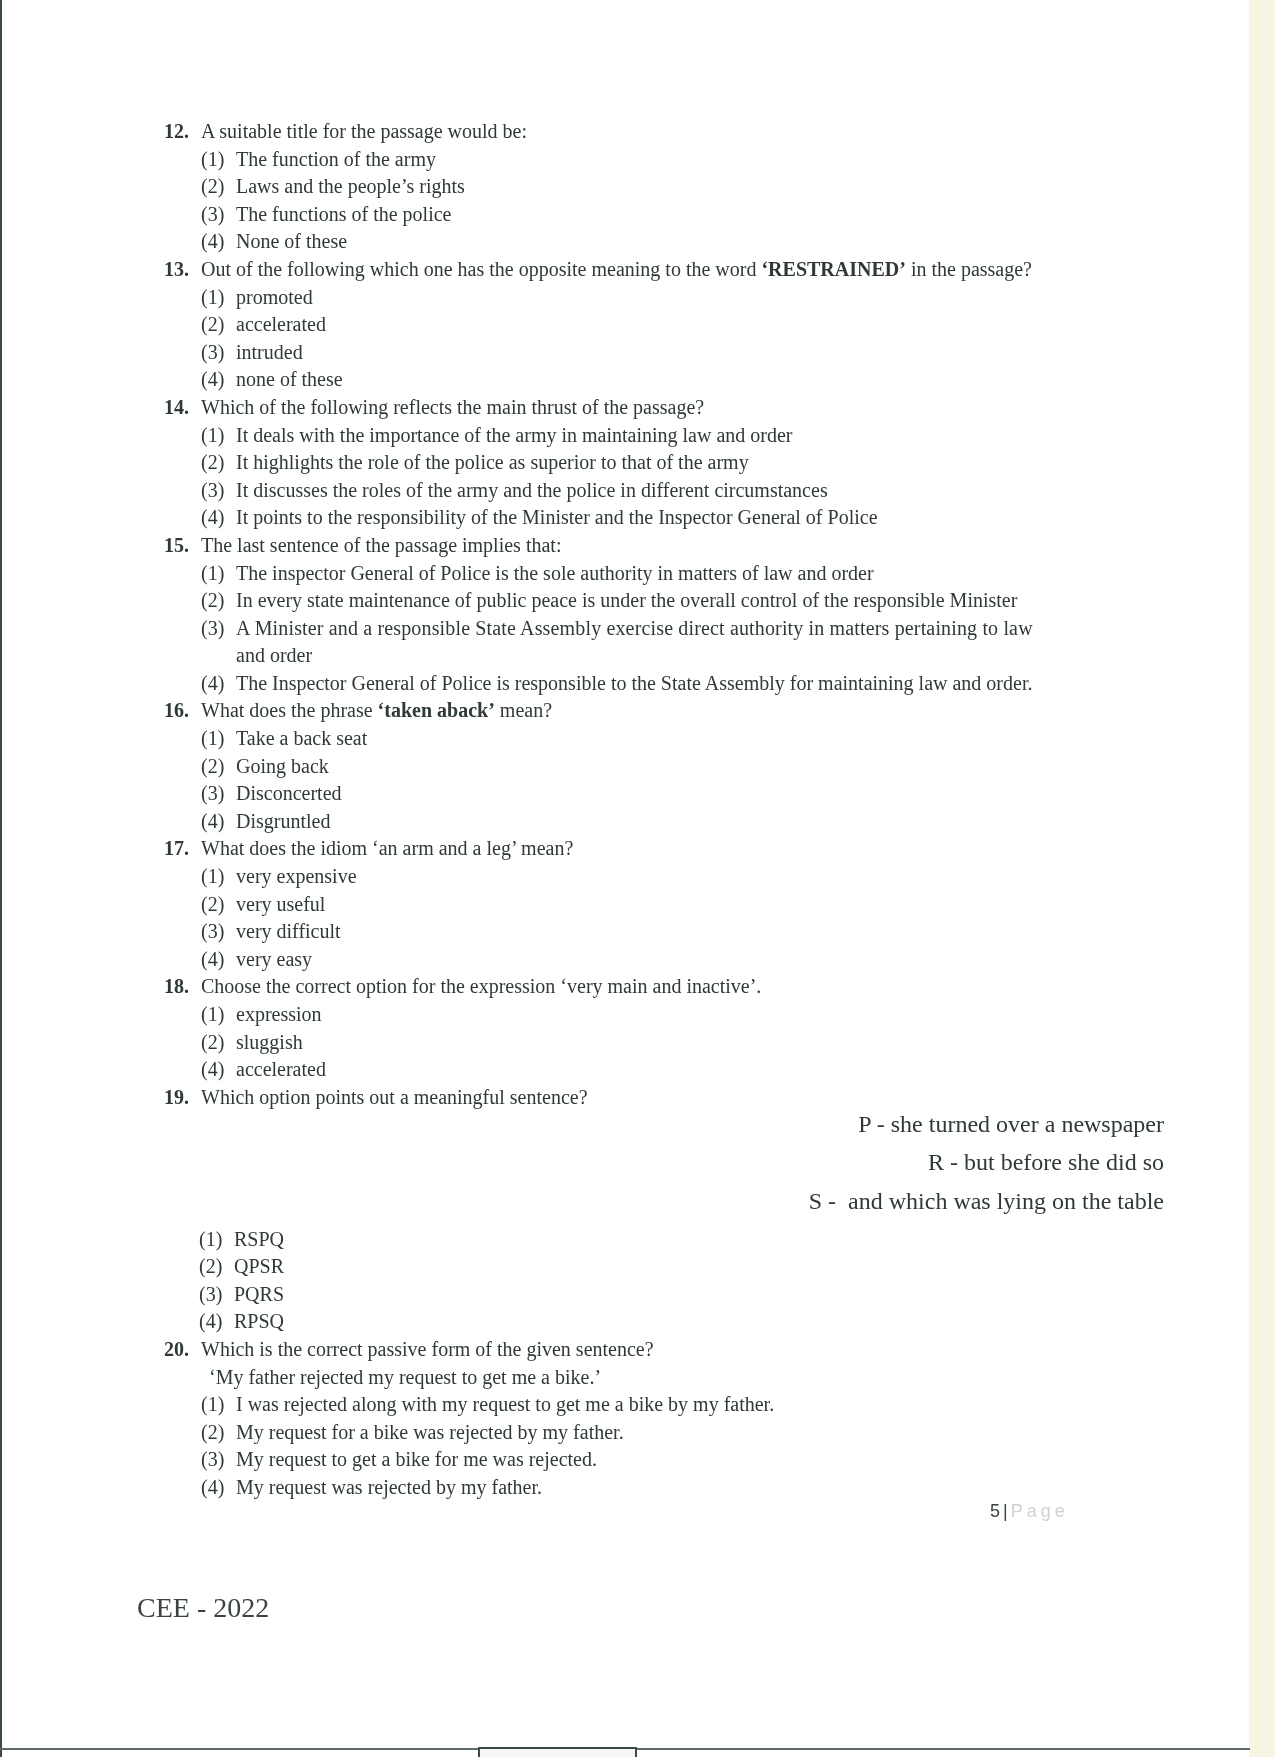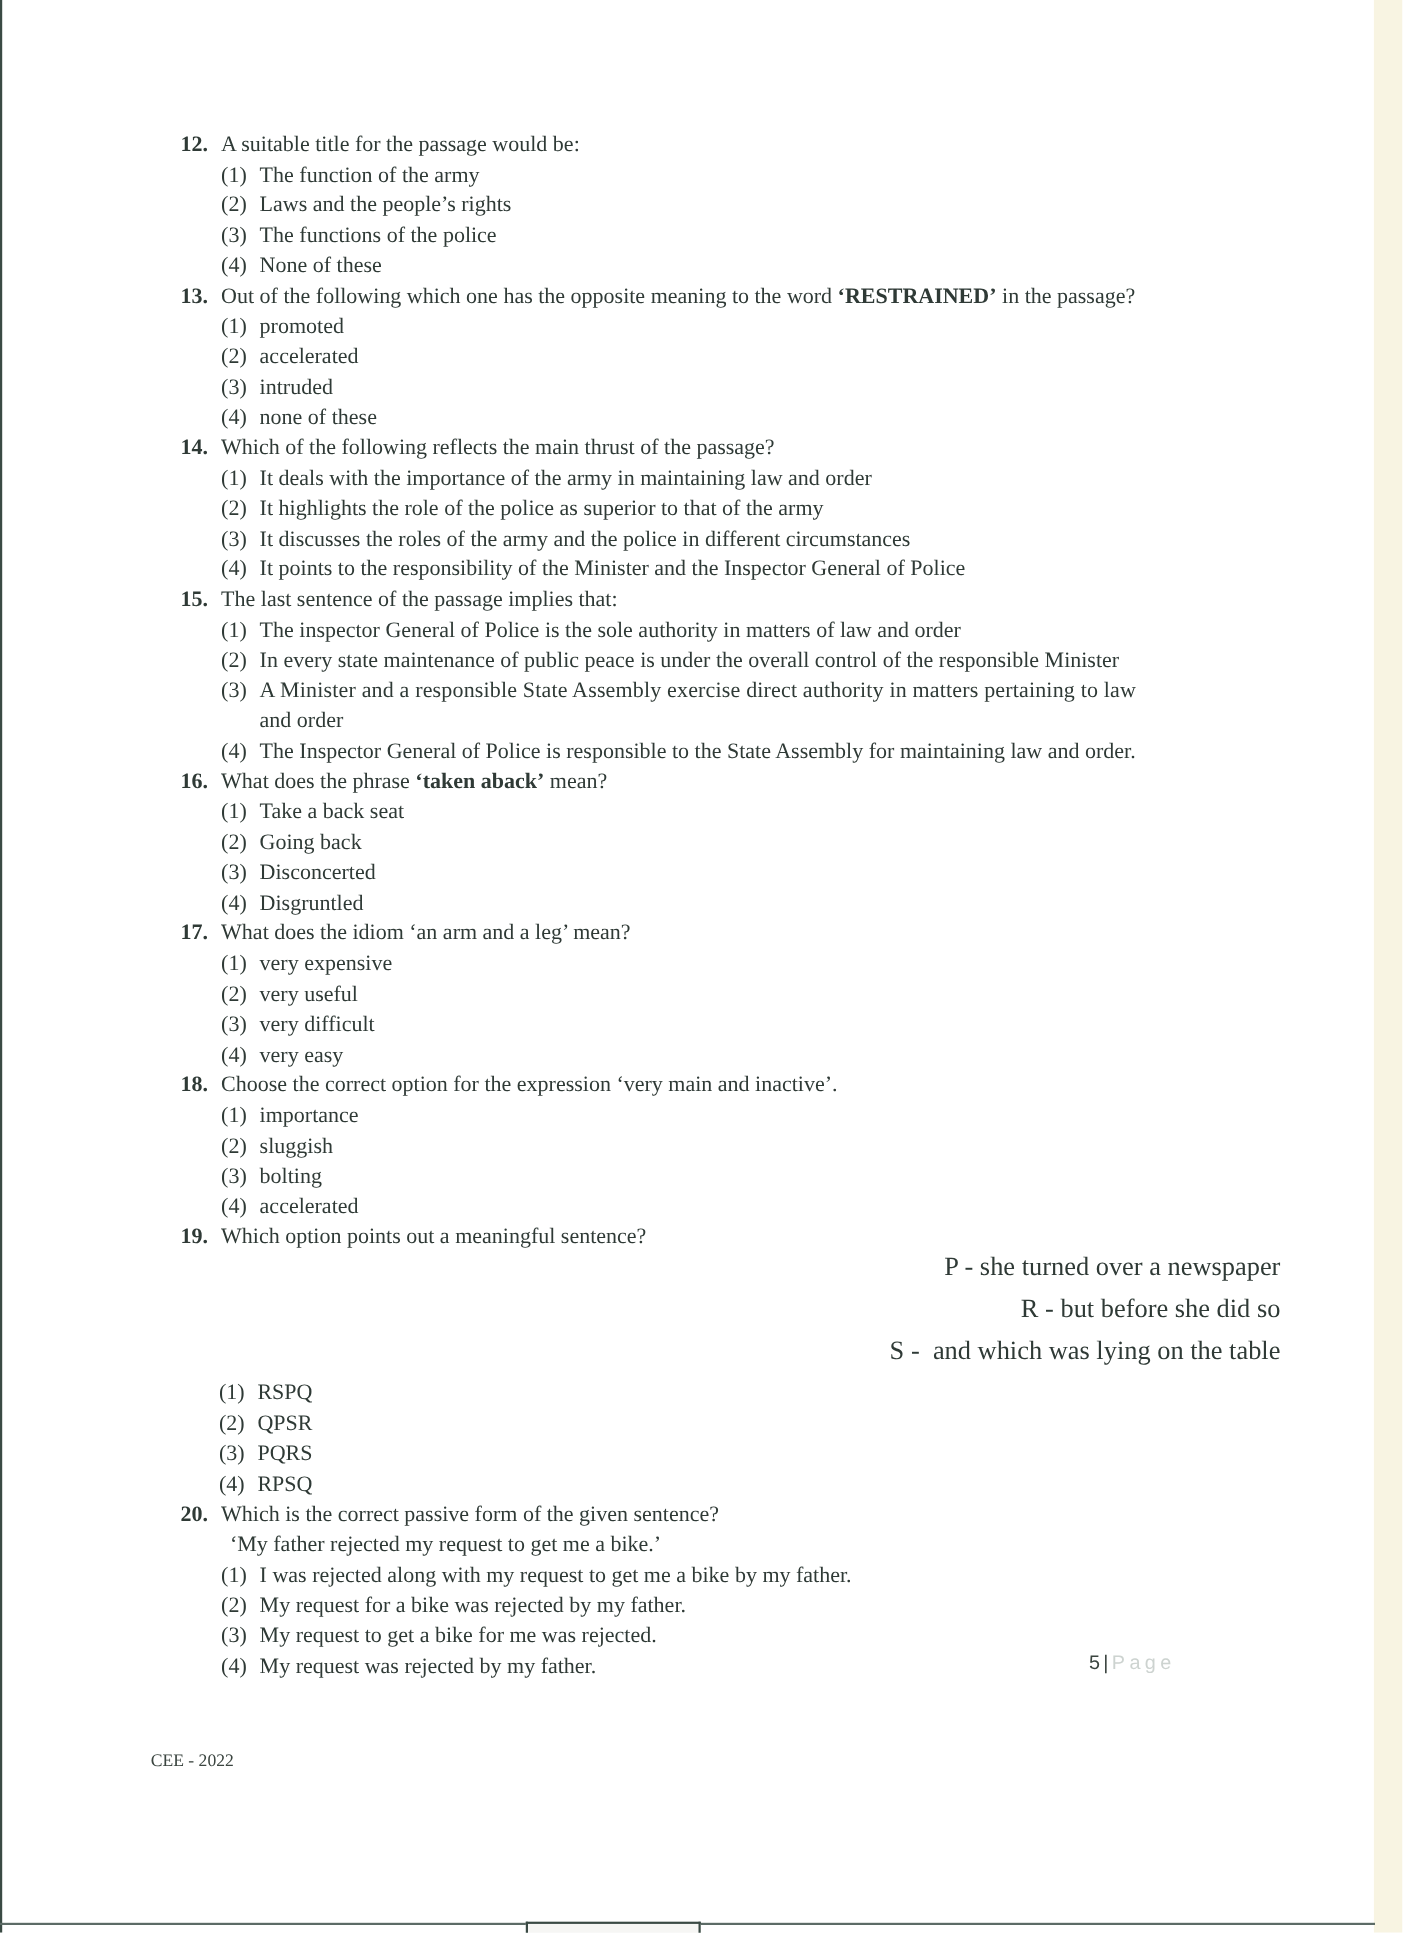--- a/index.html
+++ b/index.html
@@ -21,21 +21,21 @@
     .q-text b { font-weight: bold; }
     .options { margin-left: 37px; }
     .option { font-size: 20px; line-height: 27.6px; white-space: nowrap; }
     .opt-num { display: inline-block; width: 35px; }
     .opt-cont { padding-left: 35px; font-size: 20px; line-height: 27.6px; }
     .parts { margin-left: 45px; }
     .part { font-size: 24px; line-height: 27.6px; margin-bottom: 10.5px; white-space: nowrap; text-align: right; }
     .sentence { margin-left: 45px; font-size: 20px; line-height: 27.6px; }
     .q19-opts { margin-left: 35px; margin-top: 4px; }
 
-    .footer-left { position: absolute; left: 137px; top: 1592px; font-size: 16px; color: #3b4540; }
+    .footer-left { position: absolute; left: 137px; top: 1592px; font-size: 28px; color: #3b4540; }
     .footer-right { position: absolute; left: 990px; top: 1501px; font-family: "Liberation Sans", sans-serif; font-size: 18px; color: #3b4540; }
     .footer-right .sep { margin: 0 3px; }
     .footer-right .pg-word { color: #cdd3d0; letter-spacing: 4px; }
   </style>
 </head>
 <body>
 
 <div class="left-edge"></div>
 <div class="right-strip"></div>
 <div class="bottom-line"></div>
@@ -114,23 +114,22 @@
       <div class="option"><span class="opt-num">(3)</span><span>very difficult</span></div>
       <div class="option"><span class="opt-num">(4)</span><span>very easy</span></div>
     </div>
   </div>
 
   <div class="question">
     <div class="q-line">
       <span class="q-num">18.</span><span class="q-text">Choose the correct option for the expression ‘very main and inactive’.</span>
     </div>
     <div class="options">
-      <div class="option"><span class="opt-num">(1)</span><span>importance</span></div>
+      <div class="option"><span class="opt-num">(1)</span><span>expression</span></div>
       <div class="option"><span class="opt-num">(2)</span><span>sluggish</span></div>
-      <div class="option"><span class="opt-num">(3)</span><span>bolting</span></div>
       <div class="option"><span class="opt-num">(4)</span><span>accelerated</span></div>
     </div>
   </div>
 
   <div class="question">
     <div class="q-line">
       <span class="q-num">19.</span><span class="q-text">Which option points out a meaningful sentence?</span>
     </div>
     <div class="parts">
       <div class="part">P - she turned over a newspaper</div>

